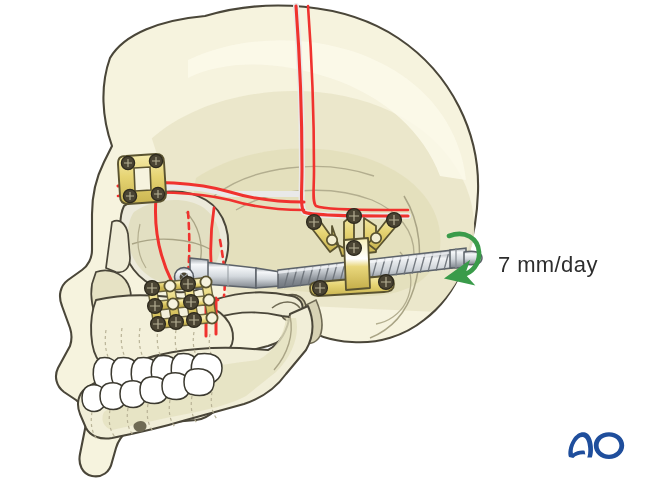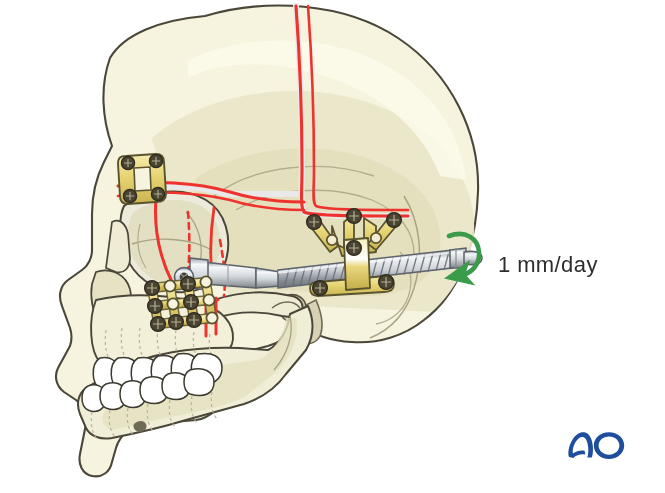--- a/index.html
+++ b/index.html
@@ -394,21 +394,21 @@
         </g>
       </g>
     </g>
 
     <g>
       <path d="M449,236 C465,230 478,238 479,252 C480,264 472,273 462,275" fill="none" stroke="#3a9b4a" stroke-width="4.6" stroke-linecap="round" marker-end="url(#arrowGreen)"></path>
     </g>
 
   </svg>
 
-  <div class="label-text" id="rate-label">1 mm/day</div>
+  <div class="label-text" id="rate-label">7 mm/day</div>
 
   <svg id="ao-logo" viewBox="0 0 72 36">
     <g fill="#1f4e9c">
       <path d="M3,29 C1.6,25.5 2.4,18 6.6,11.4 C10.2,5.8 15.2,3.2 19.4,4.6
                C23.8,6.1 26.4,11.6 26.9,19.1 C27.2,23.6 26.7,27.4 25.8,29.6
                L21.2,29.6 C22.1,27.2 22.5,23.8 22.2,19.9
                C21.8,14.2 20.1,10.1 17.6,9.2 C15.1,8.3 12.0,10.2 9.6,14.0
                C7.2,17.8 6.3,22.4 6.9,25.6 C10.2,23.2 14.6,22.1 18.6,22.8
                L19.3,26.6 C15.0,25.8 10.3,27.1 7.3,30.0 Z"></path>
       <path d="M43,4.2 C51.6,4.2 58.2,9.9 58.2,17.6 C58.2,25.3 51.6,31.0 43,31.0

